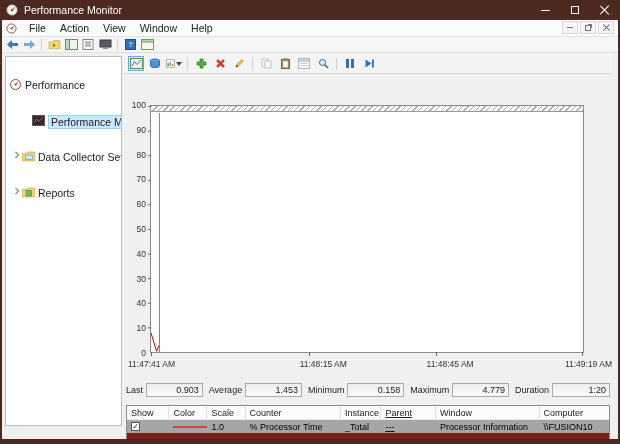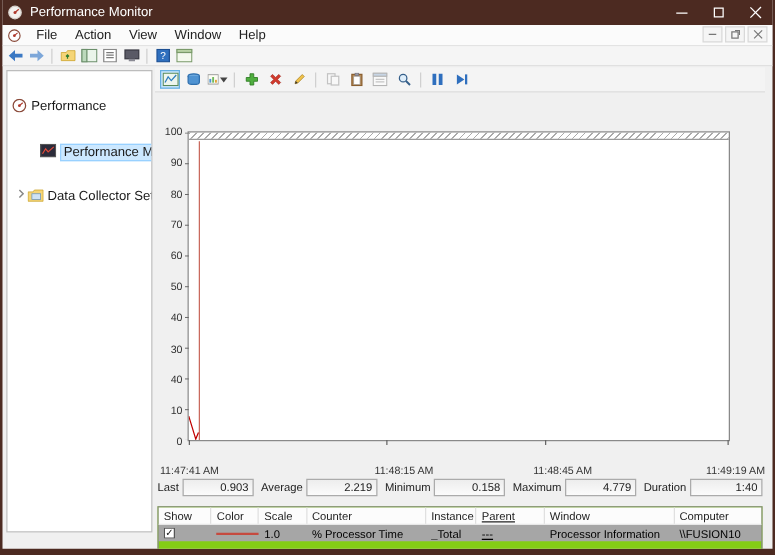--- a/index.html
+++ b/index.html
@@ -51,30 +51,30 @@
   .chart-area { position:absolute; left:0; top:21px; right:0; bottom:0; }
   .ylabels { position:absolute; left:0; top:30px; width:24px; height:248px; font-size:8.5px; color:#333; }
   .ylabels div { position:absolute; right:2px; transform:translateY(-50%); }
   .plot { position:absolute; left:26px; right:28px; top:30px; height:248px; background:#fff; border:1px solid #898989; }
   .hatch { position:absolute; left:0; right:0; top:0; height:6px; border-bottom:1px solid #9a9a9a;
     background-image:repeating-linear-gradient(135deg,#aaa 0 1px,transparent 1px 4px); }
   .timebar { position:absolute; left:1.8%; top:7px; bottom:0; width:1px; background:#c96a5e; }
   .yticks { position:absolute; left:-3px; top:0; width:3px; height:100%;
     background-image:linear-gradient(#666 1px, transparent 1px); background-size:100% 10%; }
   .xtick { position:absolute; bottom:-4px; width:1px; height:4px; background:#666; }
-  .xlabels { position:absolute; left:0; right:0; top:296px; height:12px; font-size:8.5px; color:#333; }
+  .xlabels { position:absolute; left:0; right:0; top:284px; height:12px; font-size:8.5px; color:#333; }
   .xlabels div { position:absolute; white-space:nowrap; }
   
   .stats { position:absolute; left:2px; right:2px; top:306px; height:17px; display:flex; align-items:center; font-size:9px; color:#222; }
   .stat-label { margin:0 3px 0 6px; flex:none; }
   .stat-label:first-child { margin-left:0; }
   .stat-box { flex:1; height:14px; background:linear-gradient(#ededed,#fbfbfb); border:1px solid #ababab; text-align:right; padding:1px 3px 0 0; font-size:9px; }
   .stat-box.duration { flex:none; width:58px; }
   
-  .ctable { position:absolute; left:2px; right:2px; top:330px; height:40px; background:#84cc16; border:1px solid #898989; font-size:9px; color:#222; }
+  .ctable { position:absolute; left:2px; right:2px; top:330px; height:40px; background:#7f1d1d; border:1px solid #898989; font-size:9px; color:#222; }
   .crow { display:flex; width:100%; }
   .crow.header { height:14px; align-items:center; background:#fcfcfc; border-bottom:1px solid #e8e8e8; }
   .crow.header .ccell { border-right:1px solid #e0e0e0; height:100%; display:flex; align-items:center; padding-left:4px; }
   .crow.data { height:13px; align-items:center; background:#a6a6a6; color:#000; }
   .crow.data .ccell { padding-left:4px; }
   .ccell { overflow:hidden; white-space:nowrap; }
   .c-show{width:8.8%;} .c-color{width:7.9%;text-align:right;} .c-scale{width:7.9%;} .c-counter{width:19.8%;}
   .c-instance{width:8.4%;} .c-parent{width:11.3%;text-decoration:underline;} .c-object{width:21.5%;} .c-computer{width:14.4%; border-right:none!important;}
   .checkbox { width:9px; height:9px; background:#fff; border:1px solid #555; font-size:8px; line-height:8px; text-align:center; color:#111; }
   .swatch { width:34px; height:2px; background:#c64a3f; }
@@ -202,20 +202,32 @@
           <svg width="8" height="8" viewBox="0 0 8 8">
             <path d="M2.5 1 L5.5 4 L2.5 7" stroke="#888" fill="none" stroke-width="1.2"></path>
           </svg>
         </span>
       <svg class="ticon" viewBox="0 0 13 11">
           <path d="M0.5 2.5 h4 l1-1.5 h7 v9 h-12 Z" fill="#f5d577" stroke="#c9a227" stroke-width="0.6"></path>
           <rect x="3.5" y="4" width="7" height="4.5" fill="#cfe3f5" stroke="#6a93b8" stroke-width="0.6"></rect>
         </svg>
       <span class="lbl">Data Collector Sets</span>
     </div>
+    <div class="tree-row" style="padding-left:6px;">
+      <span class="chev">
+          <svg width="8" height="8" viewBox="0 0 8 8">
+            <path d="M2.5 1 L5.5 4 L2.5 7" stroke="#888" fill="none" stroke-width="1.2"></path>
+          </svg>
+        </span>
+      <svg class="ticon" viewBox="0 0 13 11">
+          <path d="M0.5 2.5 h4 l1-1.5 h7 v9 h-12 Z" fill="#f5d577" stroke="#c9a227" stroke-width="0.6"></path>
+          <rect x="4" y="3.5" width="5.5" height="5.5" fill="#6fba5e" stroke="#3f8a33" stroke-width="0.6"></rect>
+        </svg>
+      <span class="lbl">Reports</span>
+    </div>
   </div>
 
   <div class="pane">
 
     <div class="graph-toolbar">
       <div class="gt-icon selected">
         <svg width="13" height="11" viewBox="0 0 13 11">
             <rect x="0.5" y="0.5" width="12" height="10" fill="#eef6ee" stroke="#5a8a5a"></rect>
             <polyline points="2,8 4.5,3.5 7,6.5 11,2" stroke="#2e7dbe" fill="none" stroke-width="1"></polyline>
           </svg>
@@ -327,27 +339,27 @@
         <div style="left:4px;">11:47:41 AM</div>
         <div style="left:36%;">11:48:15 AM</div>
         <div style="left:62%;">11:48:45 AM</div>
         <div style="right:0;">11:49:19 AM</div>
       </div>
 
       <div class="stats">
         <span class="stat-label">Last</span>
         <div class="stat-box">0.903</div>
         <span class="stat-label">Average</span>
-        <div class="stat-box">2.219</div>
+        <div class="stat-box">1.453</div>
         <span class="stat-label">Minimum</span>
         <div class="stat-box">0.158</div>
         <span class="stat-label">Maximum</span>
         <div class="stat-box">4.779</div>
         <span class="stat-label">Duration</span>
-        <div class="stat-box duration">1:40</div>
+        <div class="stat-box duration">1:20</div>
       </div>
 
       <div class="ctable">
         <div class="crow header">
           <div class="ccell c-show">Show</div>
           <div class="ccell c-color">Color</div>
           <div class="ccell c-scale">Scale</div>
           <div class="ccell c-counter">Counter</div>
           <div class="ccell c-instance">Instance</div>
           <div class="ccell c-parent">Parent</div>

